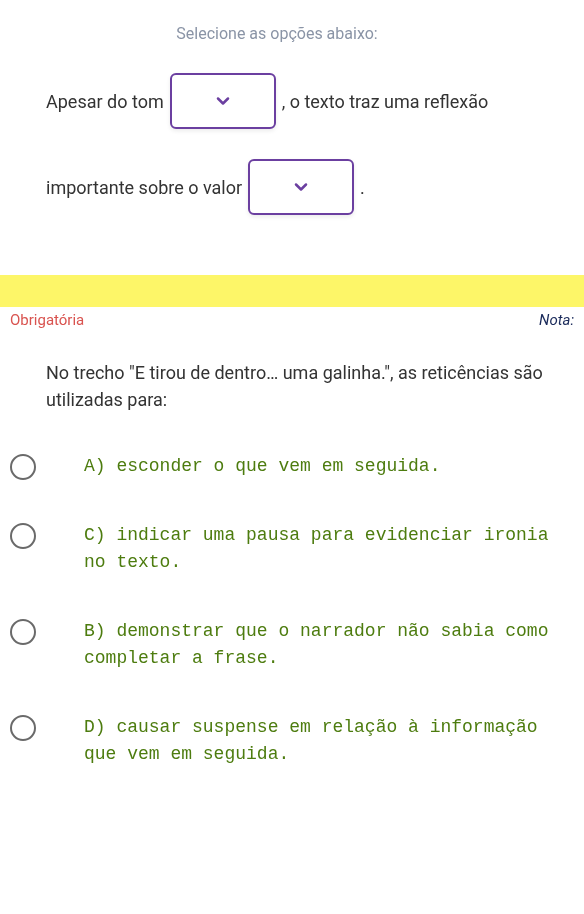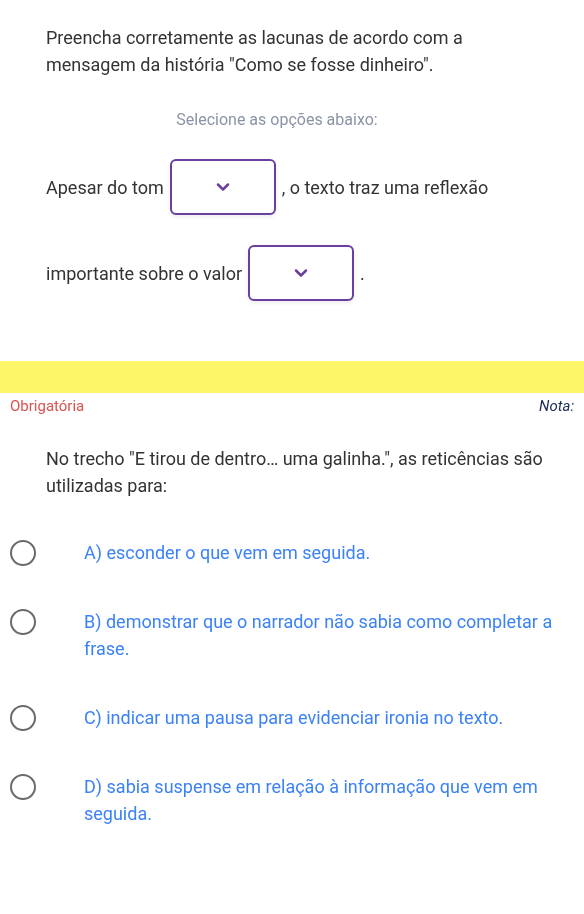--- a/index.html
+++ b/index.html
@@ -97,29 +97,29 @@
       width: 26px;
       height: 26px;
       border: 2.5px solid #6a6a6a;
       border-radius: 50%;
       margin-left: -36px;
       margin-top: 1px;
     }
     .option-text {
       font-size: 18px;
       line-height: 1.5;
-      color: #3b82f6;
+      color: #4d7c0f;
       flex: 1;
+      font-family: Liberation Mono, monospace;
     }
   </style>
 </head>
 <body>
 
 <div class="question-1">
-  <p class="question-text">Preencha corretamente as lacunas de acordo com a mensagem da história "Como se fosse dinheiro".</p>
   <p class="hint-text">Selecione as opções abaixo:</p>
 
   <div class="sentence-row">
     <span>Apesar do tom</span>
     <span class="dropdown">
       <svg viewBox="0 0 24 24" fill="none" stroke="#6b3fa0" stroke-width="3" stroke-linecap="round" stroke-linejoin="round">
           <polyline points="6 9 12 15 18 9"></polyline>
         </svg>
     </span>
     <span>, o texto traz uma reflexão</span>
@@ -146,25 +146,25 @@
 <div class="question-2">
   <p class="question-2-text">No trecho "E tirou de dentro… uma galinha.", as reticências são utilizadas para:</p>
 
   <div class="option-row">
     <span class="radio-circle"></span>
     <span class="option-text">A) esconder o que vem em seguida.</span>
   </div>
 
   <div class="option-row">
     <span class="radio-circle"></span>
+    <span class="option-text">C) indicar uma pausa para evidenciar ironia no texto.</span>
+  </div>
+
+  <div class="option-row">
+    <span class="radio-circle"></span>
     <span class="option-text">B) demonstrar que o narrador não sabia como completar a frase.</span>
   </div>
 
   <div class="option-row">
     <span class="radio-circle"></span>
-    <span class="option-text">C) indicar uma pausa para evidenciar ironia no texto.</span>
-  </div>
-
-  <div class="option-row">
-    <span class="radio-circle"></span>
-    <span class="option-text">D) sabia suspense em relação à informação que vem em seguida.</span>
+    <span class="option-text">D) causar suspense em relação à informação que vem em seguida.</span>
   </div>
 </div>
 
 </body></html>

